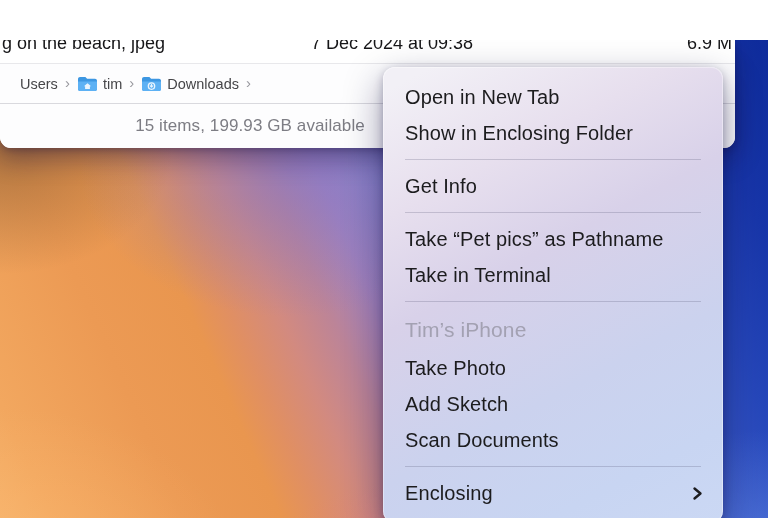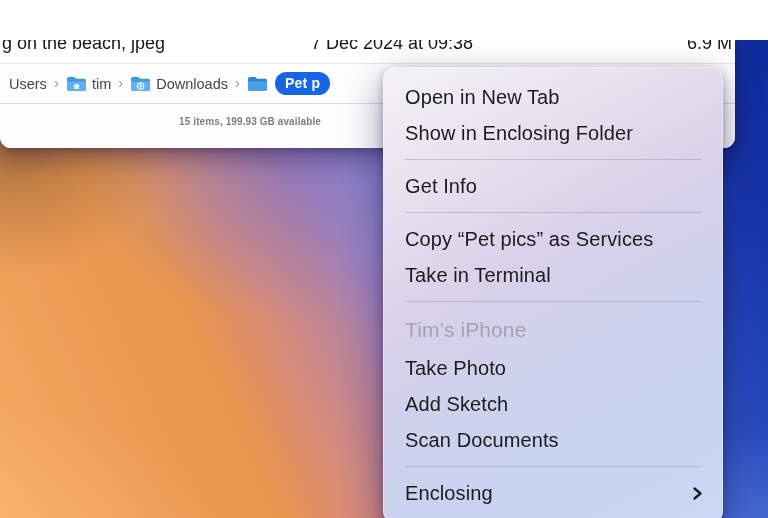--- a/index.html
+++ b/index.html
@@ -35,37 +35,37 @@
   .file-row{position:relative;height:23px;overflow:hidden;background:#ffffff;border-radius:0;}
   .file-row span{position:absolute;top:-7px;font-size:18px;color:#161618;white-space:nowrap;}
   .file-name{left:2px;}
   .file-date{left:311px;}
   .file-size{right:3px;}
   .hairline{height:1px;background:#e8e8eb;}
   .hl-2{background:#d9d9de;}
 
   .path-bar{
     height:39px;display:flex;align-items:center;
-    padding-left:9px;background:#fdfdfe;
+    padding-left:20px;background:#fdfdfe;
     font-size:14.5px;color:#464649;white-space:nowrap;
   }
   .crumb{display:inline-flex;align-items:center;gap:5px;}
   .crumb-sep{color:#98989e;font-size:15px;margin:0 7px;transform:translateY(-1px);}
   .crumb .label{color:#464649;}
   .pill{
     display:inline-block;background:#1565e6;color:#ffffff;
     font-size:14px;font-weight:700;letter-spacing:.2px;
     padding:3px 10px 4px 10px;border-radius:12px;margin-left:2px;
   }
   .folder-svg{display:block;}
 
   .status-bar{position:relative;height:44px;background:#fdfdfe;border-radius:0 0 11px 11px;}
   .status-bar span{
     position:absolute;left:0;top:12px;width:500px;text-align:center;
-    font-size:10px;color:#7d7d84;letter-spacing:.1px;font-weight:bold;
+    font-size:17px;color:#7d7d84;letter-spacing:.1px;
   }
 
   
   .context-menu{
     position:absolute;left:383px;top:27px;width:340px;
     padding:12px 0;border-radius:12px;
     background:linear-gradient(152deg,
       #f2f0f6 4%, #e7dfee 24%, #d8d1e9 42%,
       #cbd2ee 66%, #c8d5f2 85%, #cbd8f4 100%);
     box-shadow:
@@ -123,48 +123,41 @@
         <svg class="folder-svg" width="21" height="16" viewBox="0 0 21 16">
           <path d="M1 3c0-1.1.9-2 2-2h5.4l1.7 1.8H18c1.1 0 2 .9 2 2v8.2c0 1.1-.9 2-2 2H3c-1.1 0-2-.9-2-2z" fill="#3d97e2"></path>
           <path d="M1 5.4h19v7.6c0 1.1-.9 2-2 2H3c-1.1 0-2-.9-2-2z" fill="#5db1f4"></path>
           <circle cx="10.5" cy="10.1" r="3.2" fill="none" stroke="#eaf5fe" stroke-width="1.3"></circle>
           <path d="M10.5 8.3v2.7M9.2 9.9l1.3 1.3 1.3-1.3" fill="none" stroke="#eaf5fe" stroke-width="1.2" stroke-linecap="round" stroke-linejoin="round"></path>
         </svg>
         <span class="label">Downloads</span>
       </span>
       <span class="crumb-sep">›</span>
 
-      <span class="crumb">
-        <svg class="folder-svg" width="21" height="16" viewBox="0 0 21 16">
-          <path d="M1 3c0-1.1.9-2 2-2h5.4l1.7 1.8H18c1.1 0 2 .9 2 2v8.2c0 1.1-.9 2-2 2H3c-1.1 0-2-.9-2-2z" fill="#2f86d6"></path>
-          <path d="M1 5.4h19v7.6c0 1.1-.9 2-2 2H3c-1.1 0-2-.9-2-2z" fill="#47a0e8"></path>
-        </svg>
-        <span class="pill">Pet p</span>
-      </span>
     </div>
 
     <div class="hairline hl-2"></div>
 
     <div class="status-bar">
       <span>15 items, 199.93 GB available</span>
     </div>
   </div>
 
   <div class="context-menu">
 
     <div class="menu-item">Open in New Tab</div>
     <div class="menu-item">Show in Enclosing Folder</div>
 
     <div class="menu-sep"></div>
 
     <div class="menu-item">Get Info</div>
 
     <div class="menu-sep"></div>
 
-    <div class="menu-item">Copy “Pet pics” as Services</div>
+    <div class="menu-item">Take “Pet pics” as Pathname</div>
     <div class="menu-item">Take in Terminal</div>
 
     <div class="menu-sep"></div>
 
     <div class="menu-header">Tim’s iPhone</div>
     <div class="menu-item">Take Photo</div>
     <div class="menu-item">Add Sketch</div>
     <div class="menu-item">Scan Documents</div>
 
     <div class="menu-sep"></div>

